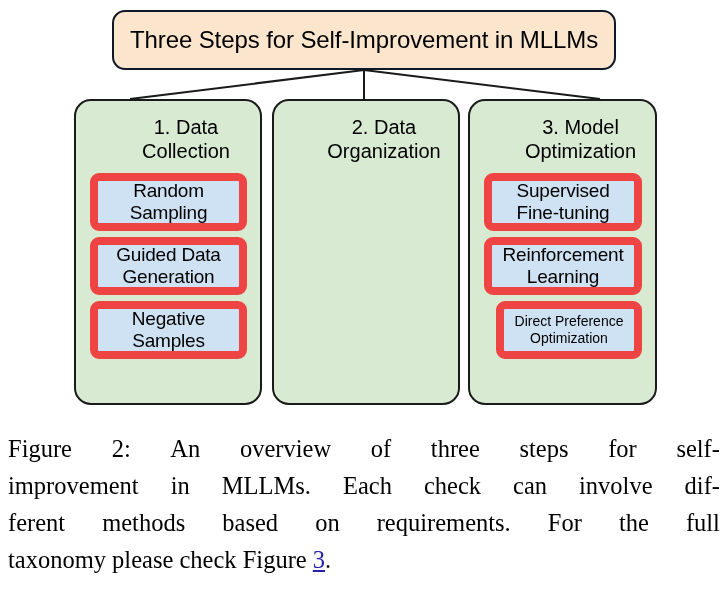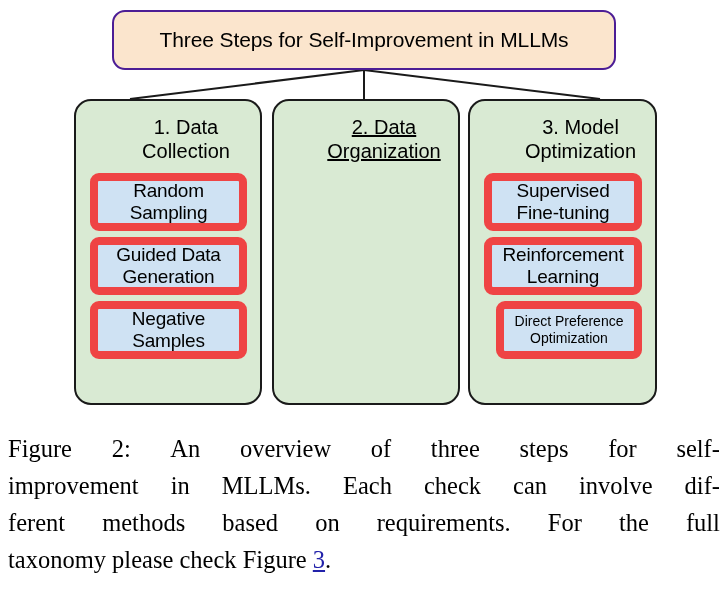--- a/index.html
+++ b/index.html
@@ -31,47 +31,47 @@
   }
 
   .title-box {
     position: absolute;
     left: 112px;
     top: 10px;
     width: 504px;
     height: 60px;
     box-sizing: border-box;
     background: #fbe5cd;
-    border: 2px solid #4c1d95;
+    border: 2px solid #0f172a;
     border-radius: 13px;
     display: flex;
     align-items: center;
     justify-content: center;
-    font-size: 21px;
+    font-size: 24px;
     line-height: 1.15;
     letter-spacing: -0.1px;
     z-index: 2;
   }
 
   .column {
     position: absolute;
     top: 99px;
     height: 306px;
     box-sizing: border-box;
     background: #d9ead3;
     border: 2px solid #1a1a1a;
     border-radius: 17px;
     z-index: 2;
     display: flex;
     flex-direction: column;
     align-items: center;
     padding: 0;
   }
   .col-1 { left: 74px;  width: 188px; }
-  .col-2 { left: 272px; width: 188px; text-decoration: underline; }
+  .col-2 { left: 272px; width: 188px; }
   .col-3 { left: 468px; width: 189px; }
 
   .column-title {
     width: 100%;
     text-align: center;
     font-size: 20px;
     line-height: 1.2;
     margin-top: 14px;
     margin-bottom: 10px;
     white-space: pre-line;

